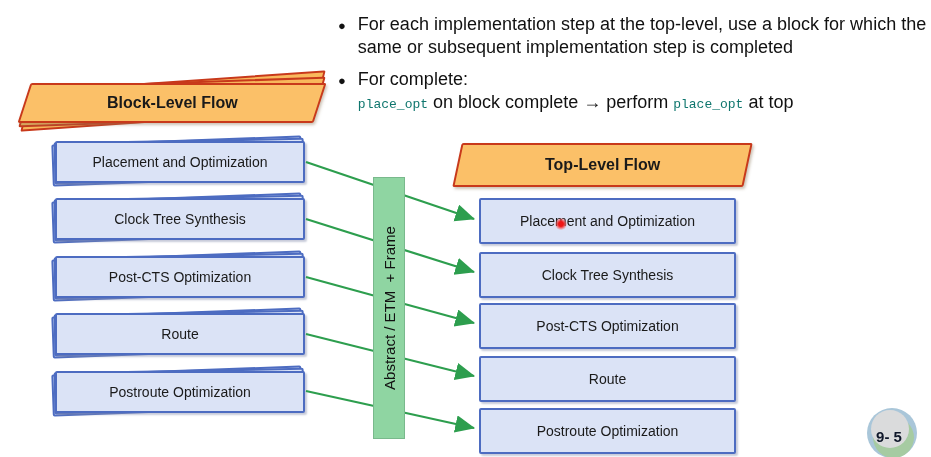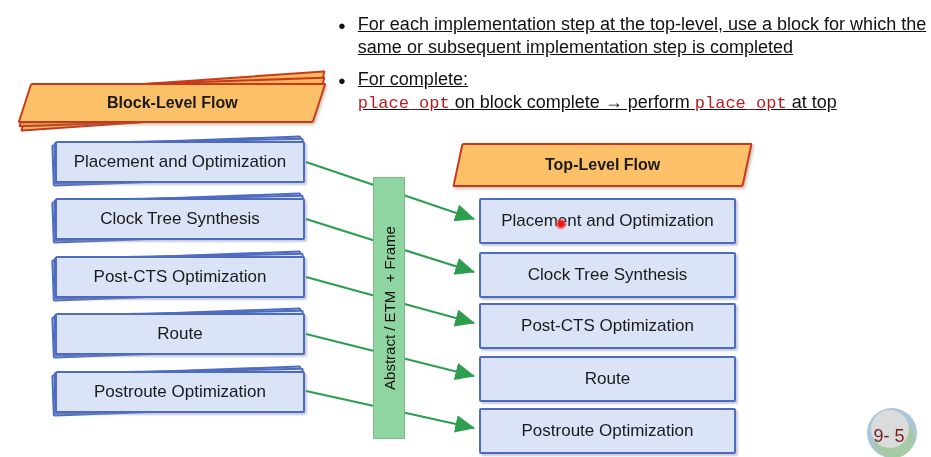--- a/index.html
+++ b/index.html
@@ -5,22 +5,22 @@
   html,body{margin:0;padding:0;background:#ffffff;}
   #slide{
     position:relative;width:931px;height:457px;overflow:hidden;background:#ffffff;
     font-family:"Liberation Sans",sans-serif;color:#111;
   }
 
   
   .bullets{position:absolute;left:338px;top:13px;width:592px;font-size:18px;line-height:23px;}
   .brow{display:flex;gap:12px;margin-bottom:9px;}
   .bdot{flex:0 0 auto;font-size:13px;line-height:23px;transform:translateY(1px);}
-  .btext{flex:1 1 auto;text-decoration:underline;}
-  .code{font-family:"Liberation Mono",monospace;font-size:17px;color:#b91c1c;}
+  .btext{flex:1 1 auto;}
+  .code{font-family:"Liberation Mono",monospace;font-size:13px;color:#0f766e;}
 
   
   .banner{position:absolute;z-index:3;}
   .banner .blyr{position:absolute;inset:0;background:#f9b85c;border:2px solid #c8391b;border-radius:2px;}
   .banner .bface{position:absolute;inset:0;background:#fbc068;border:2px solid #c8391b;border-radius:2px;
     display:flex;align-items:center;justify-content:center;box-shadow:2px 2px 3px rgba(140,120,90,.45);}
   .banner .blabel{font-weight:bold;font-size:16px;color:#1a1a1a;}
   #block-banner{left:24px;top:83px;width:296px;height:40px;}
   #block-banner .l2{transform:translate(1px,-2px) rotate(-4deg)  skewX(-18deg);}
   #block-banner .l1{transform:translate(0px,-1px) rotate(-2deg)  skewX(-18deg);}
@@ -30,42 +30,42 @@
   #top-banner .bface{transform:skewX(-12deg);}
   #top-banner .blabel{transform:skewX(12deg);}
 
   
   .lstack{position:absolute;left:55px;width:250px;height:42px;z-index:3;}
   .lyr{position:absolute;inset:0;background:#dbe3f6;border:2px solid #4d6cc1;border-radius:2px;transform-origin:center;}
   .lyr.a{transform:translate(-3px,-1px) rotate(-2.1deg);}
   .lyr.b{transform:translate(-1px,-1px) rotate(-1.0deg);}
   .face{position:absolute;inset:0;background:#dbe3f6;border:2px solid #4d6cc1;border-radius:2px;
     display:flex;align-items:center;justify-content:center;box-shadow:2px 2px 2px rgba(130,140,170,.45);}
-  .step-label{font-size:17px;color:#1a1a1a;}
+  .step-label{font-size:14px;color:#1a1a1a;}
   .rbox{position:absolute;left:479px;width:253px;height:42px;z-index:3;background:#dbe3f6;border:2px solid #4d6cc1;
     border-radius:2px;display:flex;align-items:center;justify-content:center;box-shadow:2px 2px 2px rgba(130,140,170,.45);}
 
   
   #arrows{position:absolute;left:0;top:0;z-index:4;}
   #connector-bar{position:absolute;left:373px;top:177px;width:30px;height:260px;z-index:5;
     background:#8fd5a2;border:1px solid #79b98c;}
   .bar-label{position:absolute;left:50%;top:50%;transform:translate(-50%,-50%) rotate(-90deg);
     font-size:15px;color:#111;white-space:pre;}
 
   
   #laser-dot{position:absolute;left:555px;top:218px;width:12px;height:12px;z-index:6;border-radius:50%;
     background:radial-gradient(circle,#f01616 0%,#f01616 28%,rgba(250,90,90,.55) 55%,rgba(255,140,140,0) 75%);}
 
   
   #page-badge{position:absolute;left:867px;top:408px;width:50px;height:50px;z-index:6;}
   .badge-outer{position:absolute;inset:0;border-radius:50%;background:#a9c6d9;}
   .badge-green{position:absolute;left:6px;top:9px;width:41px;height:41px;border-radius:50%;background:#a6cba2;}
   .badge-gray{position:absolute;left:4px;top:2px;width:38px;height:38px;border-radius:50%;background:#dadbdc;}
   .badge-text{position:absolute;inset:0;display:flex;align-items:center;justify-content:center;
-    padding-top:6px;padding-right:6px;font-weight:normal;font-size:18px;color:#7f1d1d;white-space:pre;}
+    padding-top:6px;padding-right:6px;font-weight:bold;font-size:15px;color:#0f172a;white-space:pre;}
 </style>
 </head>
 <body>
 
 <div id="slide">
 
   <div class="bullets">
     <div class="brow">
       <span class="bdot">●</span>
       <span class="btext">For each implementation step at the top-level, use a block for which the same or subsequent implementation step is completed</span>

